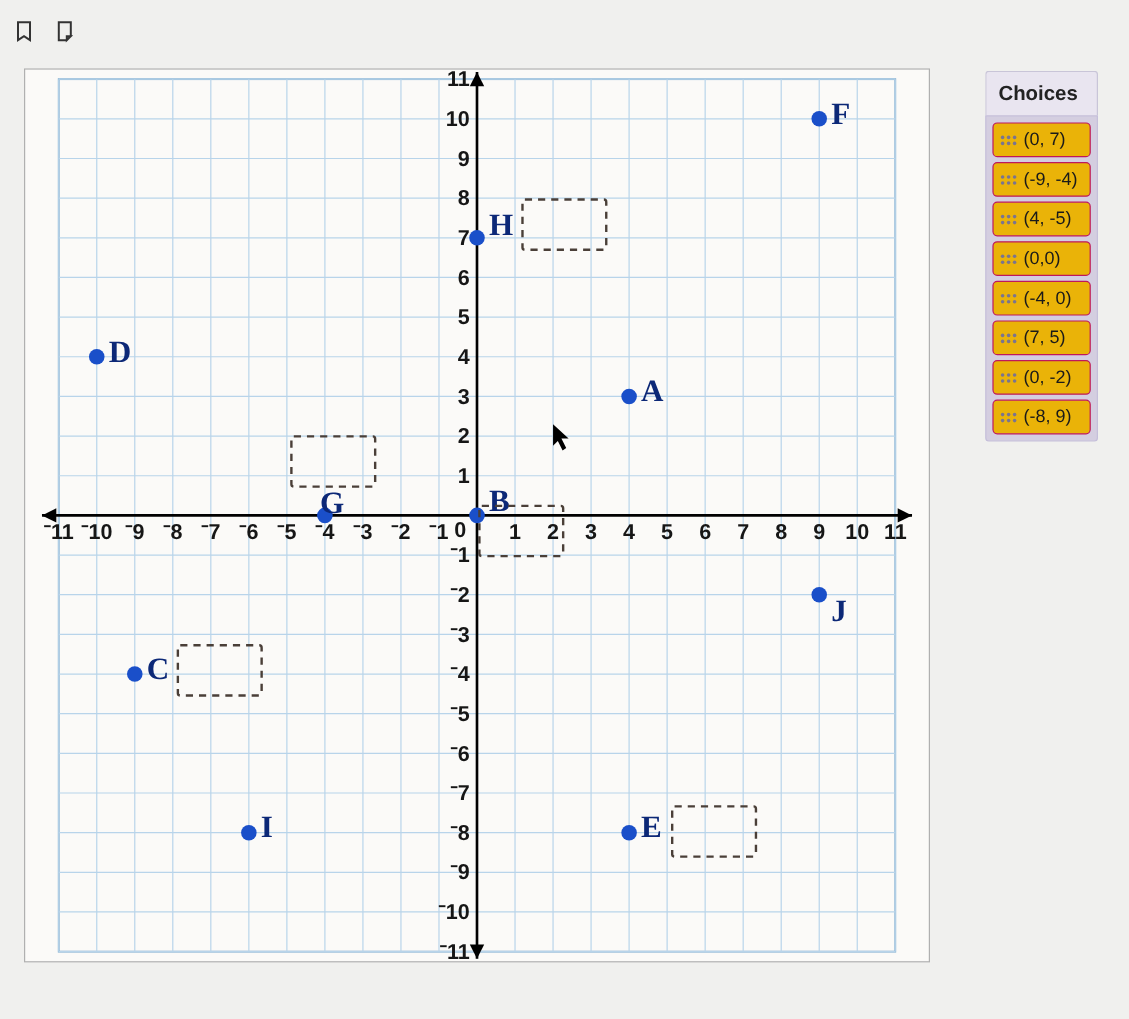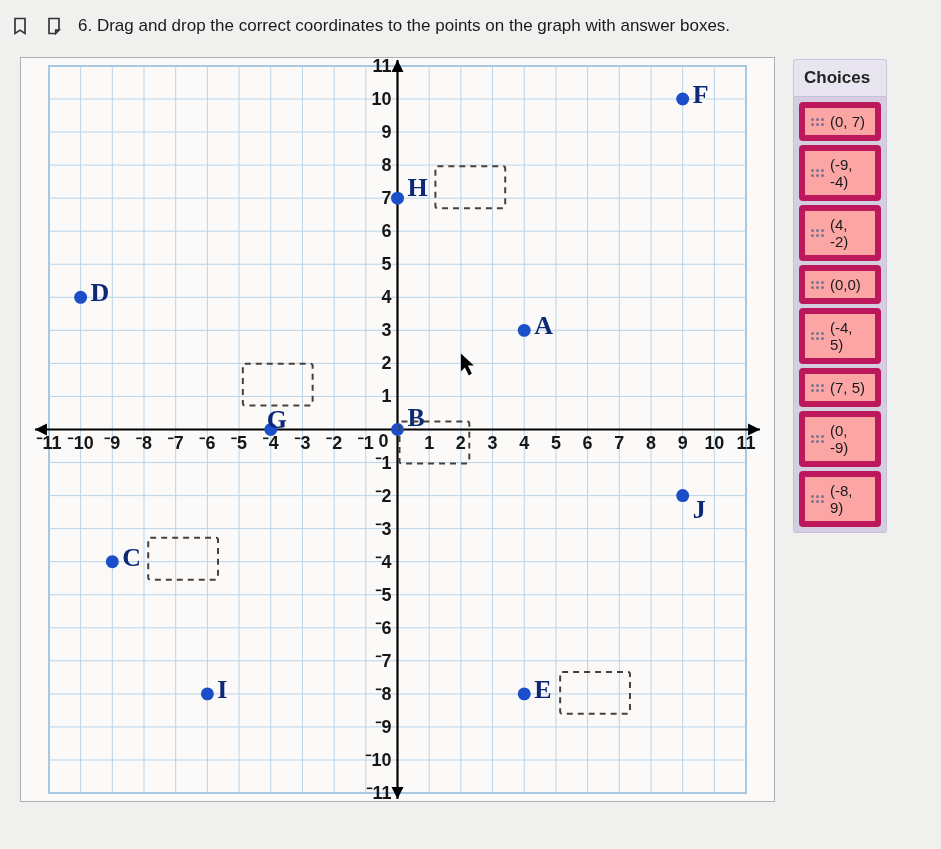--- a/index.html
+++ b/index.html
@@ -67,40 +67,41 @@
     .dropzone {
       fill: none;
       stroke: #4a3f38;
       stroke-width: 2;
       stroke-dasharray: 6 5;
     }
     .cursor { fill: #000; }
     .choices-panel {
       width: 94px;
       margin-top: 2px;
+      margin-left: 28px;
     }
     .choices-title {
       background: #e9e5f0;
       padding: 8px 10px;
       font-weight: bold;
       font-size: 17px;
       color: #222;
       border: 1px solid #c9c5d8;
       border-bottom: none;
       border-radius: 3px 3px 0 0;
     }
     .choices-body {
       background: #d4cee0;
       padding: 5px 5px;
       border: 1px solid #c5bfda;
       border-radius: 0 0 3px 3px;
     }
     .choice-item {
-      background: #fca5a5;
-      border: 6px solid #be185d;
+      background: #eab308;
+      border: 1px solid #be185d;
       border-radius: 4px;
       margin-bottom: 4px;
       padding: 5px 6px;
       display: flex;
       align-items: center;
       gap: 6px;
       cursor: grab;
       font-size: 15px;
       color: #1a1a1a;
     }
@@ -120,24 +121,20 @@
 </head>
 <body>
 
 <div class="header">
   <svg class="header-icon" viewBox="0 0 24 24">
     <path d="M6 3h12v18l-6-4-6 4z"></path>
   </svg>
   <svg class="header-icon" viewBox="0 0 24 24">
     <path d="M6 3h12v14l-4 4H6z M14 17h4l-4 4z"></path>
   </svg>
-  <div class="question-text">
-    <span>6.</span>
-    <span>Drag and drop the correct coordinates to the points on the graph with answer boxes.</span>
-  </div>
 </div>
 
 <div class="content">
   <div class="graph-container">
     <svg class="graph-svg" id="graph-svg" viewBox="0 0 755 745">
         <rect x="28" y="8" width="699" height="729" class="grid-border"></rect>
         <line x1="28" y1="8" x2="28" y2="737" class="grid-line"></line>
         <line x1="59.77272727272727" y1="8" x2="59.77272727272727" y2="737" class="grid-line"></line>
         <line x1="91.54545454545455" y1="8" x2="91.54545454545455" y2="737" class="grid-line"></line>
         <line x1="123.31818181818181" y1="8" x2="123.31818181818181" y2="737" class="grid-line"></line>
@@ -302,21 +299,21 @@
               <span class="grip-dot"></span>
               <span class="grip-dot"></span>
               <span class="grip-dot"></span>
             </span>
             <span class="grip-row">
               <span class="grip-dot"></span>
               <span class="grip-dot"></span>
               <span class="grip-dot"></span>
             </span>
           </span>
-          <span>(4, -2)</span>
+          <span>(4, -5)</span>
         </div>
         <div class="choice-item">
           <span class="grip">
             <span class="grip-row">
               <span class="grip-dot"></span>
               <span class="grip-dot"></span>
               <span class="grip-dot"></span>
             </span>
             <span class="grip-row">
               <span class="grip-dot"></span>
@@ -332,21 +329,21 @@
               <span class="grip-dot"></span>
               <span class="grip-dot"></span>
               <span class="grip-dot"></span>
             </span>
             <span class="grip-row">
               <span class="grip-dot"></span>
               <span class="grip-dot"></span>
               <span class="grip-dot"></span>
             </span>
           </span>
-          <span>(-4, 5)</span>
+          <span>(-4, 0)</span>
         </div>
         <div class="choice-item">
           <span class="grip">
             <span class="grip-row">
               <span class="grip-dot"></span>
               <span class="grip-dot"></span>
               <span class="grip-dot"></span>
             </span>
             <span class="grip-row">
               <span class="grip-dot"></span>
@@ -362,21 +359,21 @@
               <span class="grip-dot"></span>
               <span class="grip-dot"></span>
               <span class="grip-dot"></span>
             </span>
             <span class="grip-row">
               <span class="grip-dot"></span>
               <span class="grip-dot"></span>
               <span class="grip-dot"></span>
             </span>
           </span>
-          <span>(0, -9)</span>
+          <span>(0, -2)</span>
         </div>
         <div class="choice-item">
           <span class="grip">
             <span class="grip-row">
               <span class="grip-dot"></span>
               <span class="grip-dot"></span>
               <span class="grip-dot"></span>
             </span>
             <span class="grip-row">
               <span class="grip-dot"></span>

